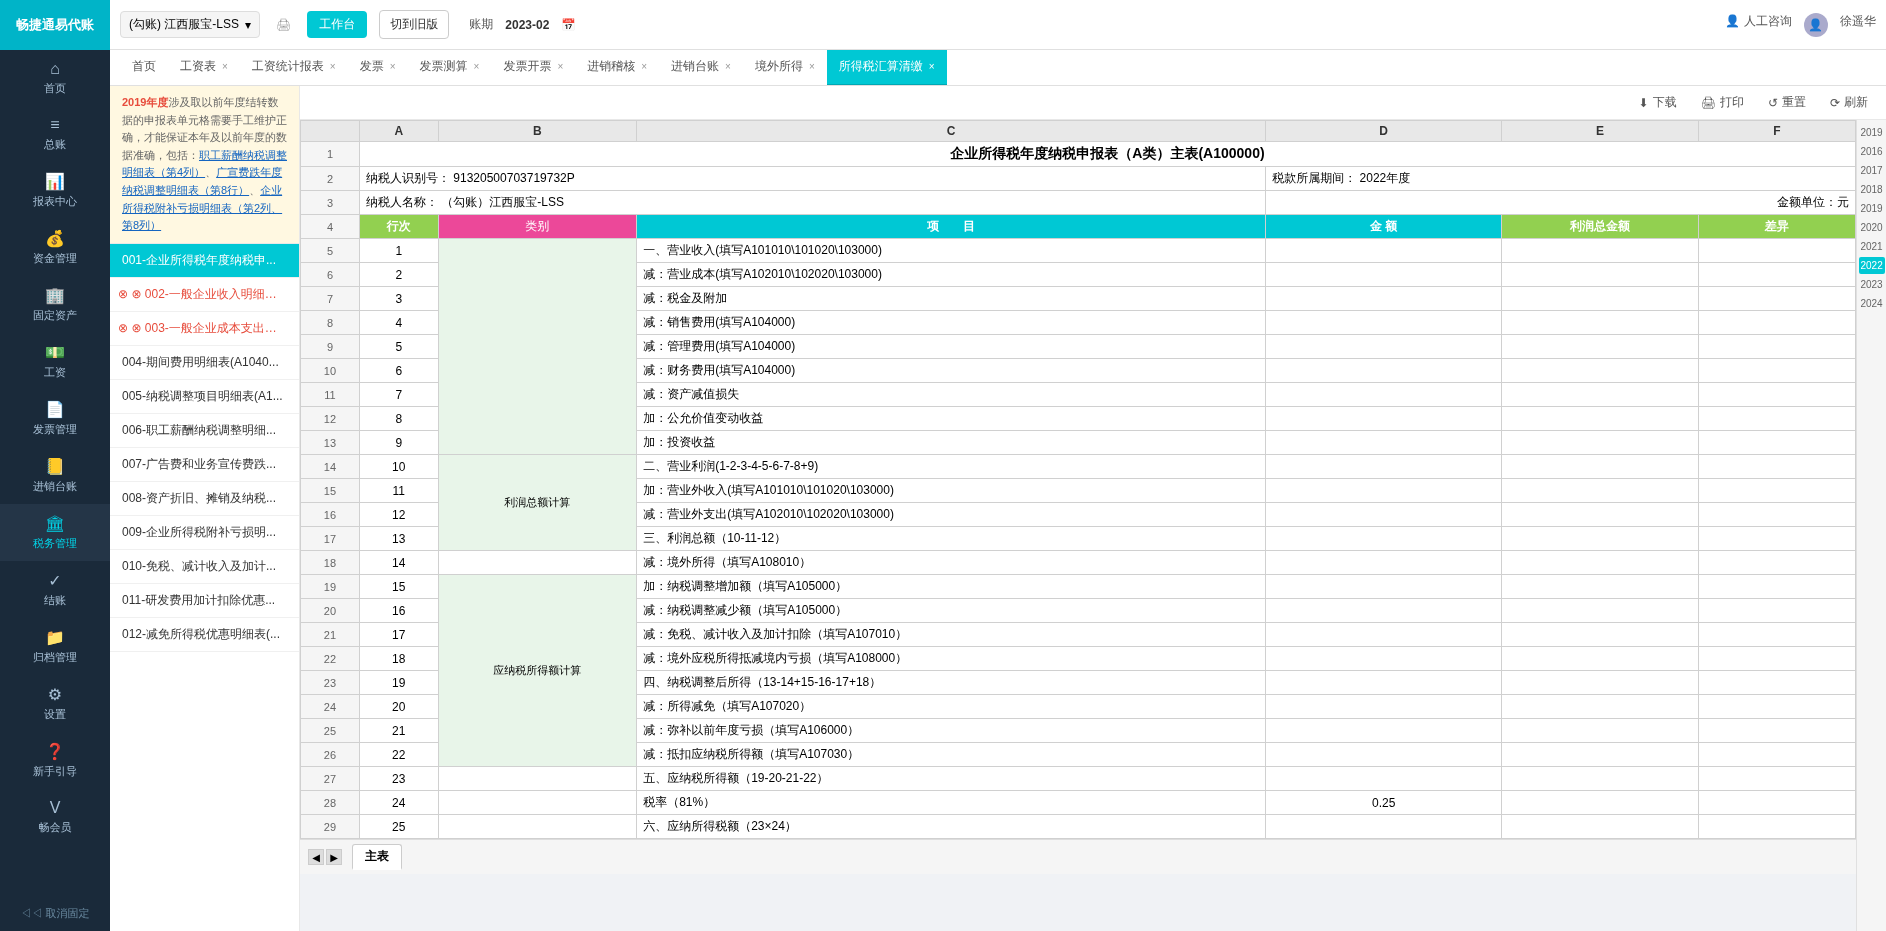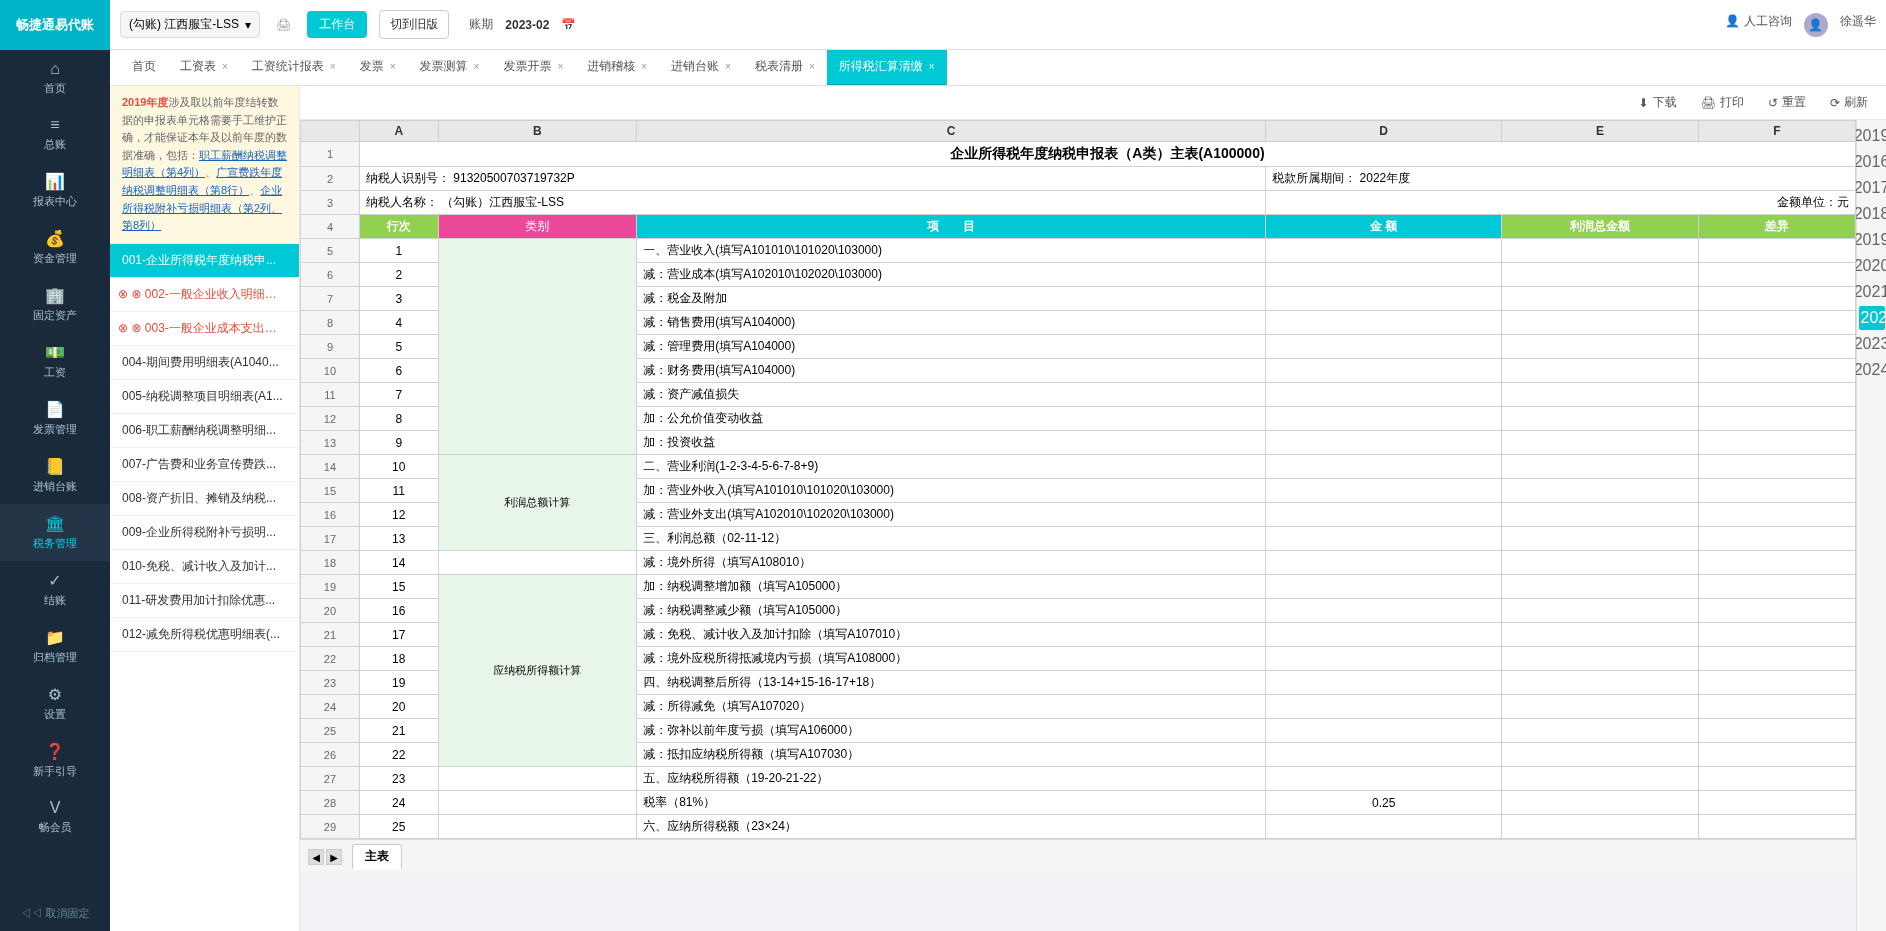--- a/index.html
+++ b/index.html
@@ -42,21 +42,21 @@
 
     
     .right-panel { flex: 1; display: flex; flex-direction: column; overflow: hidden; }
     .right-toolbar { display: flex; align-items: center; gap: 12px; padding: 6px 12px; background: white; border-bottom: 1px solid #e8e8e8; justify-content: flex-end; }
     .toolbar-btn { display: flex; align-items: center; gap: 4px; font-size: 12px; color: #555; cursor: pointer; padding: 2px 6px; }
 
     .sheet-area { flex: 1; overflow: auto; position: relative; }
     .sheet-container { background: white; }
 
     
-    .timeline { width: 30px; background: #f5f5f5; border-left: 1px solid #e0e0e0; display: flex; flex-direction: column; align-items: center; padding: 4px 0; gap: 2px; flex-shrink: 0; font-size: 16px; color: #666; }
+    .timeline { width: 30px; background: #f5f5f5; border-left: 1px solid #e0e0e0; display: flex; flex-direction: column; align-items: center; padding: 4px 0; gap: 2px; flex-shrink: 0; font-size: 10px; color: #666; }
     .timeline-item { padding: 3px 2px; cursor: pointer; text-align: center; }
     .timeline-item.active { background: #00c8d4; color: white; border-radius: 2px; width: 26px; }
 
     
     table.sheet { border-collapse: collapse; font-size: 12px; width: 100%; }
     table.sheet th, table.sheet td { border: 1px solid #d0d0d0; padding: 3px 6px; text-align: center; white-space: nowrap; }
     table.sheet .row-num { background: #f5f5f5; color: #666; font-size: 11px; width: 30px; }
     table.sheet .col-header { background: #e8e8e8; font-weight: bold; color: #333; }
     table.sheet .col-xingci { background: #92d050; color: white; font-weight: bold; }
     table.sheet .col-leibie { background: #ec4899; color: white; font-weight: normal; }
@@ -191,21 +191,21 @@
     </div>
     <div class="tab">
       <span>进销稽核</span>
       <span class="close">×</span>
     </div>
     <div class="tab">
       <span>进销台账</span>
       <span class="close">×</span>
     </div>
     <div class="tab">
-      <span>税表清册</span>
+      <span>境外所得</span>
       <span class="close">×</span>
     </div>
     <div class="tab active">
       <span>所得税汇算清缴</span>
       <span class="close">×</span>
     </div>
   </div>
 
   <div class="content">
 
@@ -405,21 +405,21 @@
                 <td class="row-num">16</td>
                 <td>12</td>
                 <td class="text-left">减：营业外支出(填写A102010\102020\103000)</td>
                 <td></td>
                 <td></td>
                 <td></td>
               </tr>
               <tr>
                 <td class="row-num">17</td>
                 <td>13</td>
-                <td class="text-left">三、利润总额（02-11-12）</td>
+                <td class="text-left">三、利润总额（10-11-12）</td>
                 <td></td>
                 <td></td>
                 <td></td>
               </tr>
               <tr>
                 <td class="row-num">18</td>
                 <td>14</td>
                 <td></td>
                 <td class="text-left">减：境外所得（填写A108010）</td>
                 <td></td>

